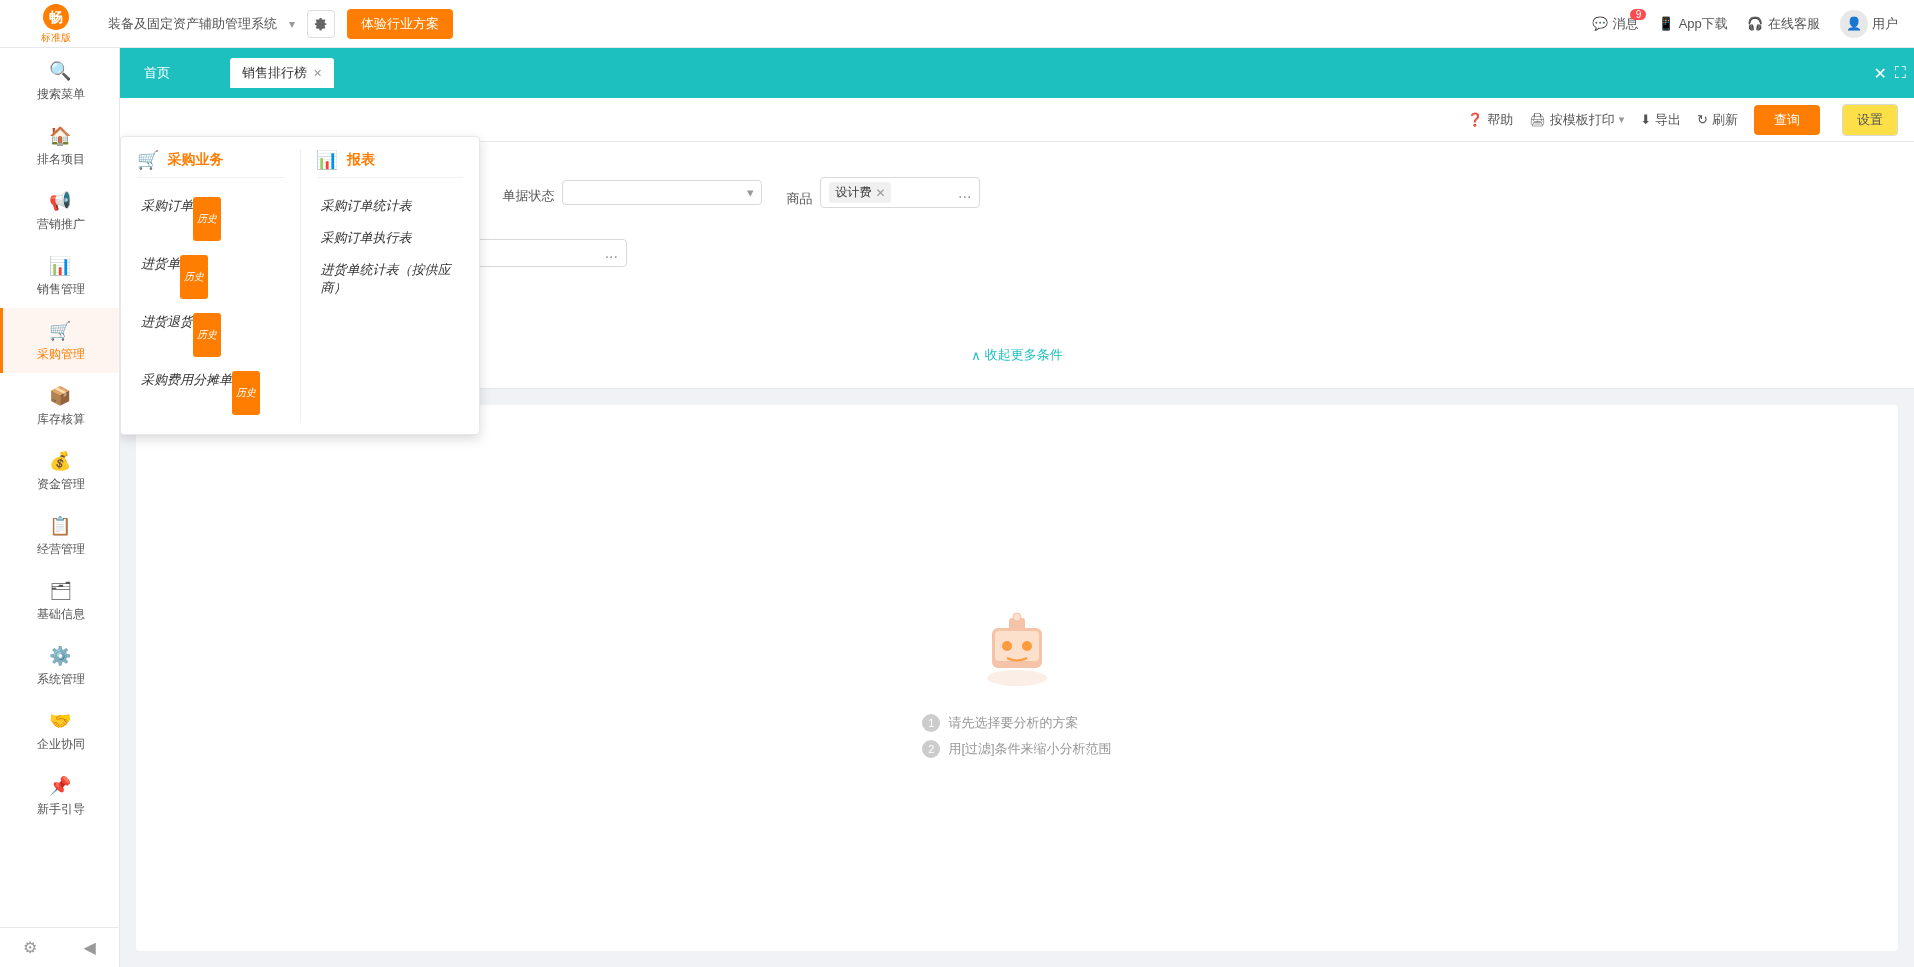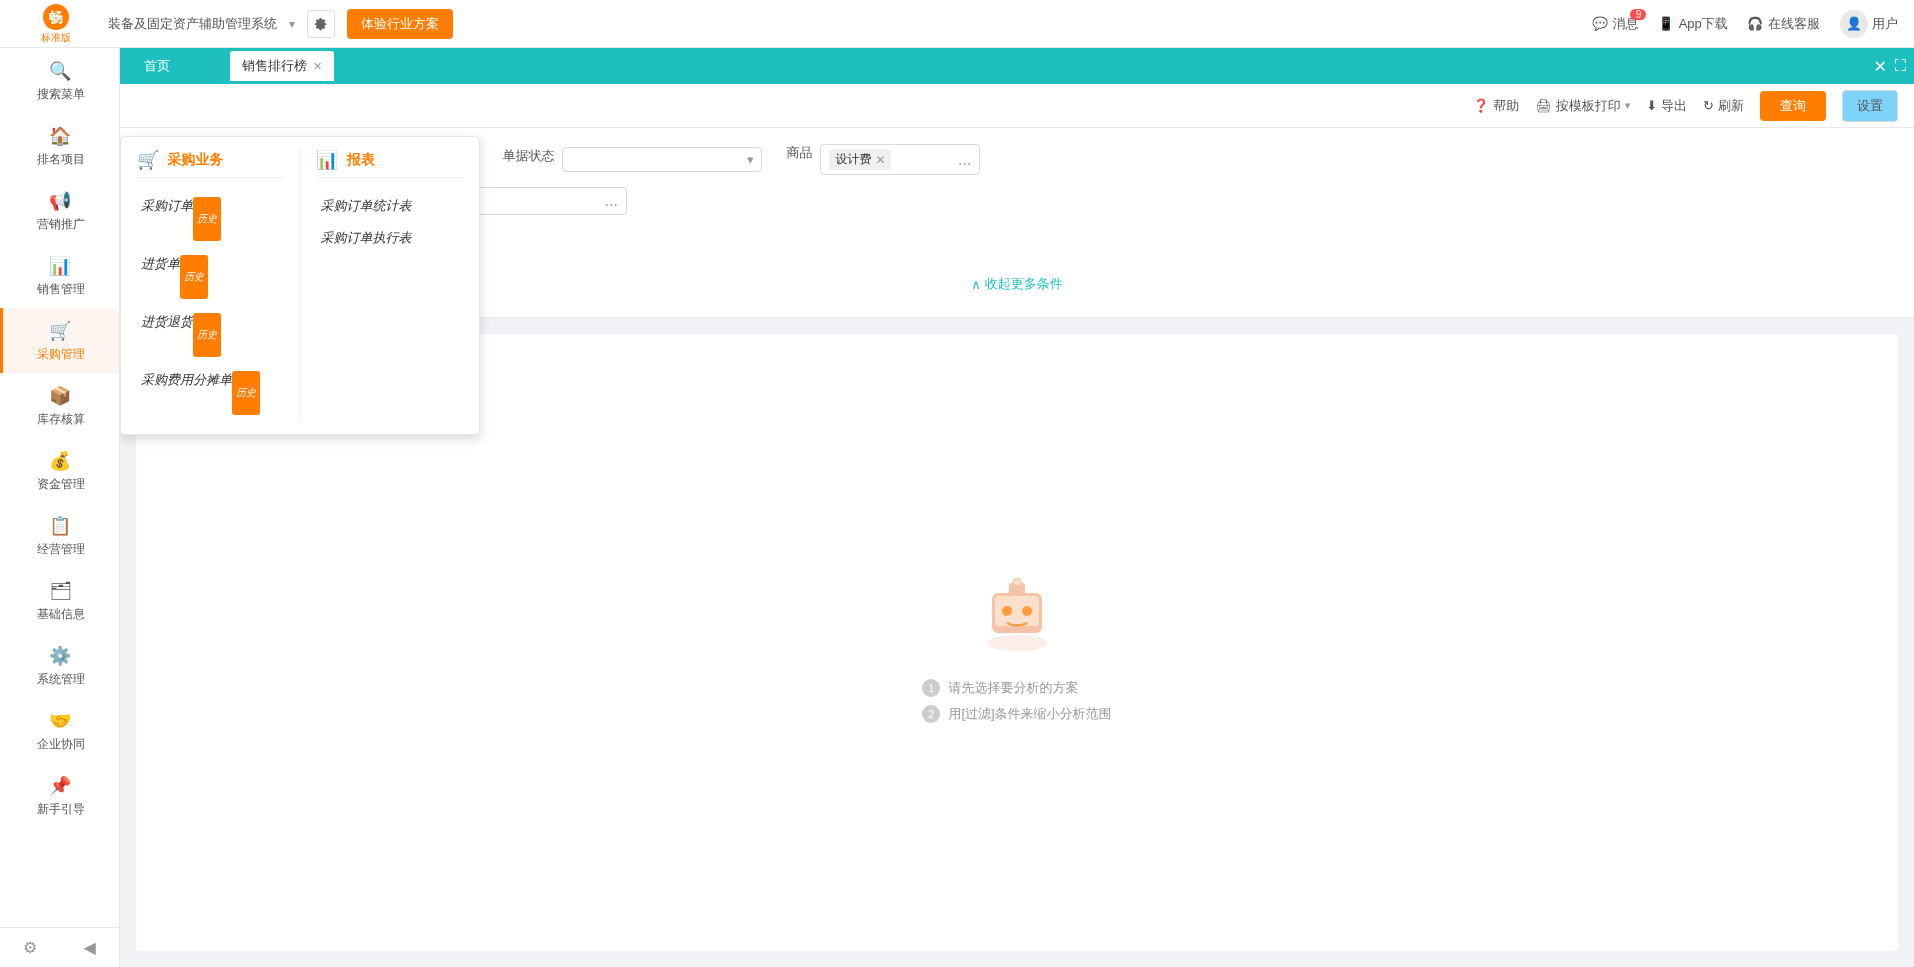--- a/index.html
+++ b/index.html
@@ -120,21 +120,21 @@
       border-top: 1px solid #e8e8e8;
     }
     .sidebar-footer-btn {
       cursor: pointer;
       color: #999;
       font-size: 16px;
     }
 
     
     .tab-bar {
-      height: 36px;
+      height: 50px;
       background: #1ebfbf;
       display: flex;
       align-items: center;
       padding: 0 8px;
       gap: 4px;
     }
     .tab-home {
       color: #fff;
       padding: 6px 16px;
       cursor: pointer;
@@ -208,22 +208,23 @@
       flex-direction: column;
       gap: 12px;
     }
     .filter-row {
       display: flex;
       align-items: center;
       gap: 24px;
     }
     .filter-item {
       display: flex;
-      align-items: flex-start;
+      align-items: flex-end;
       gap: 8px;
+      margin-top: 19px;
     }
     .filter-label {
       color: #555;
       font-size: 13px;
       white-space: nowrap;
     }
     .filter-select {
       border: 1px solid #d9d9d9;
       border-radius: 4px;
       padding: 4px 8px;
@@ -269,27 +270,28 @@
     .query-btn {
       background: #ff7d00;
       color: #fff;
       border: none;
       border-radius: 4px;
       padding: 6px 20px;
       cursor: pointer;
       font-size: 13px;
     }
     .setting-btn {
-      background: #7dd3fc;
+      background: #fde047;
       color: #555;
       border: 1px solid #d9d9d9;
       border-radius: 4px;
       padding: 6px 14px;
       cursor: pointer;
       font-size: 13px;
+      margin-left: 6px;
     }
     .collapse-bar {
       display: flex;
       align-items: center;
       justify-content: center;
       padding: 8px 0;
       color: #1ebfbf;
       cursor: pointer;
       font-size: 13px;
       gap: 4px;
@@ -646,17 +648,20 @@
         <div class="dropdown-header">
           <span class="dropdown-header-icon">📊</span>
           <span>报表</span>
         </div>
         <div class="dropdown-item">
           <span>采购订单统计表</span>
         </div>
         <div class="dropdown-item">
           <span>采购订单执行表</span>
         </div>
+        <div class="dropdown-item">
+          <span>进货单统计表（按供应商）</span>
+        </div>
       </div>
     </div>
 
   </div>
 </div>
 
 </body></html>

